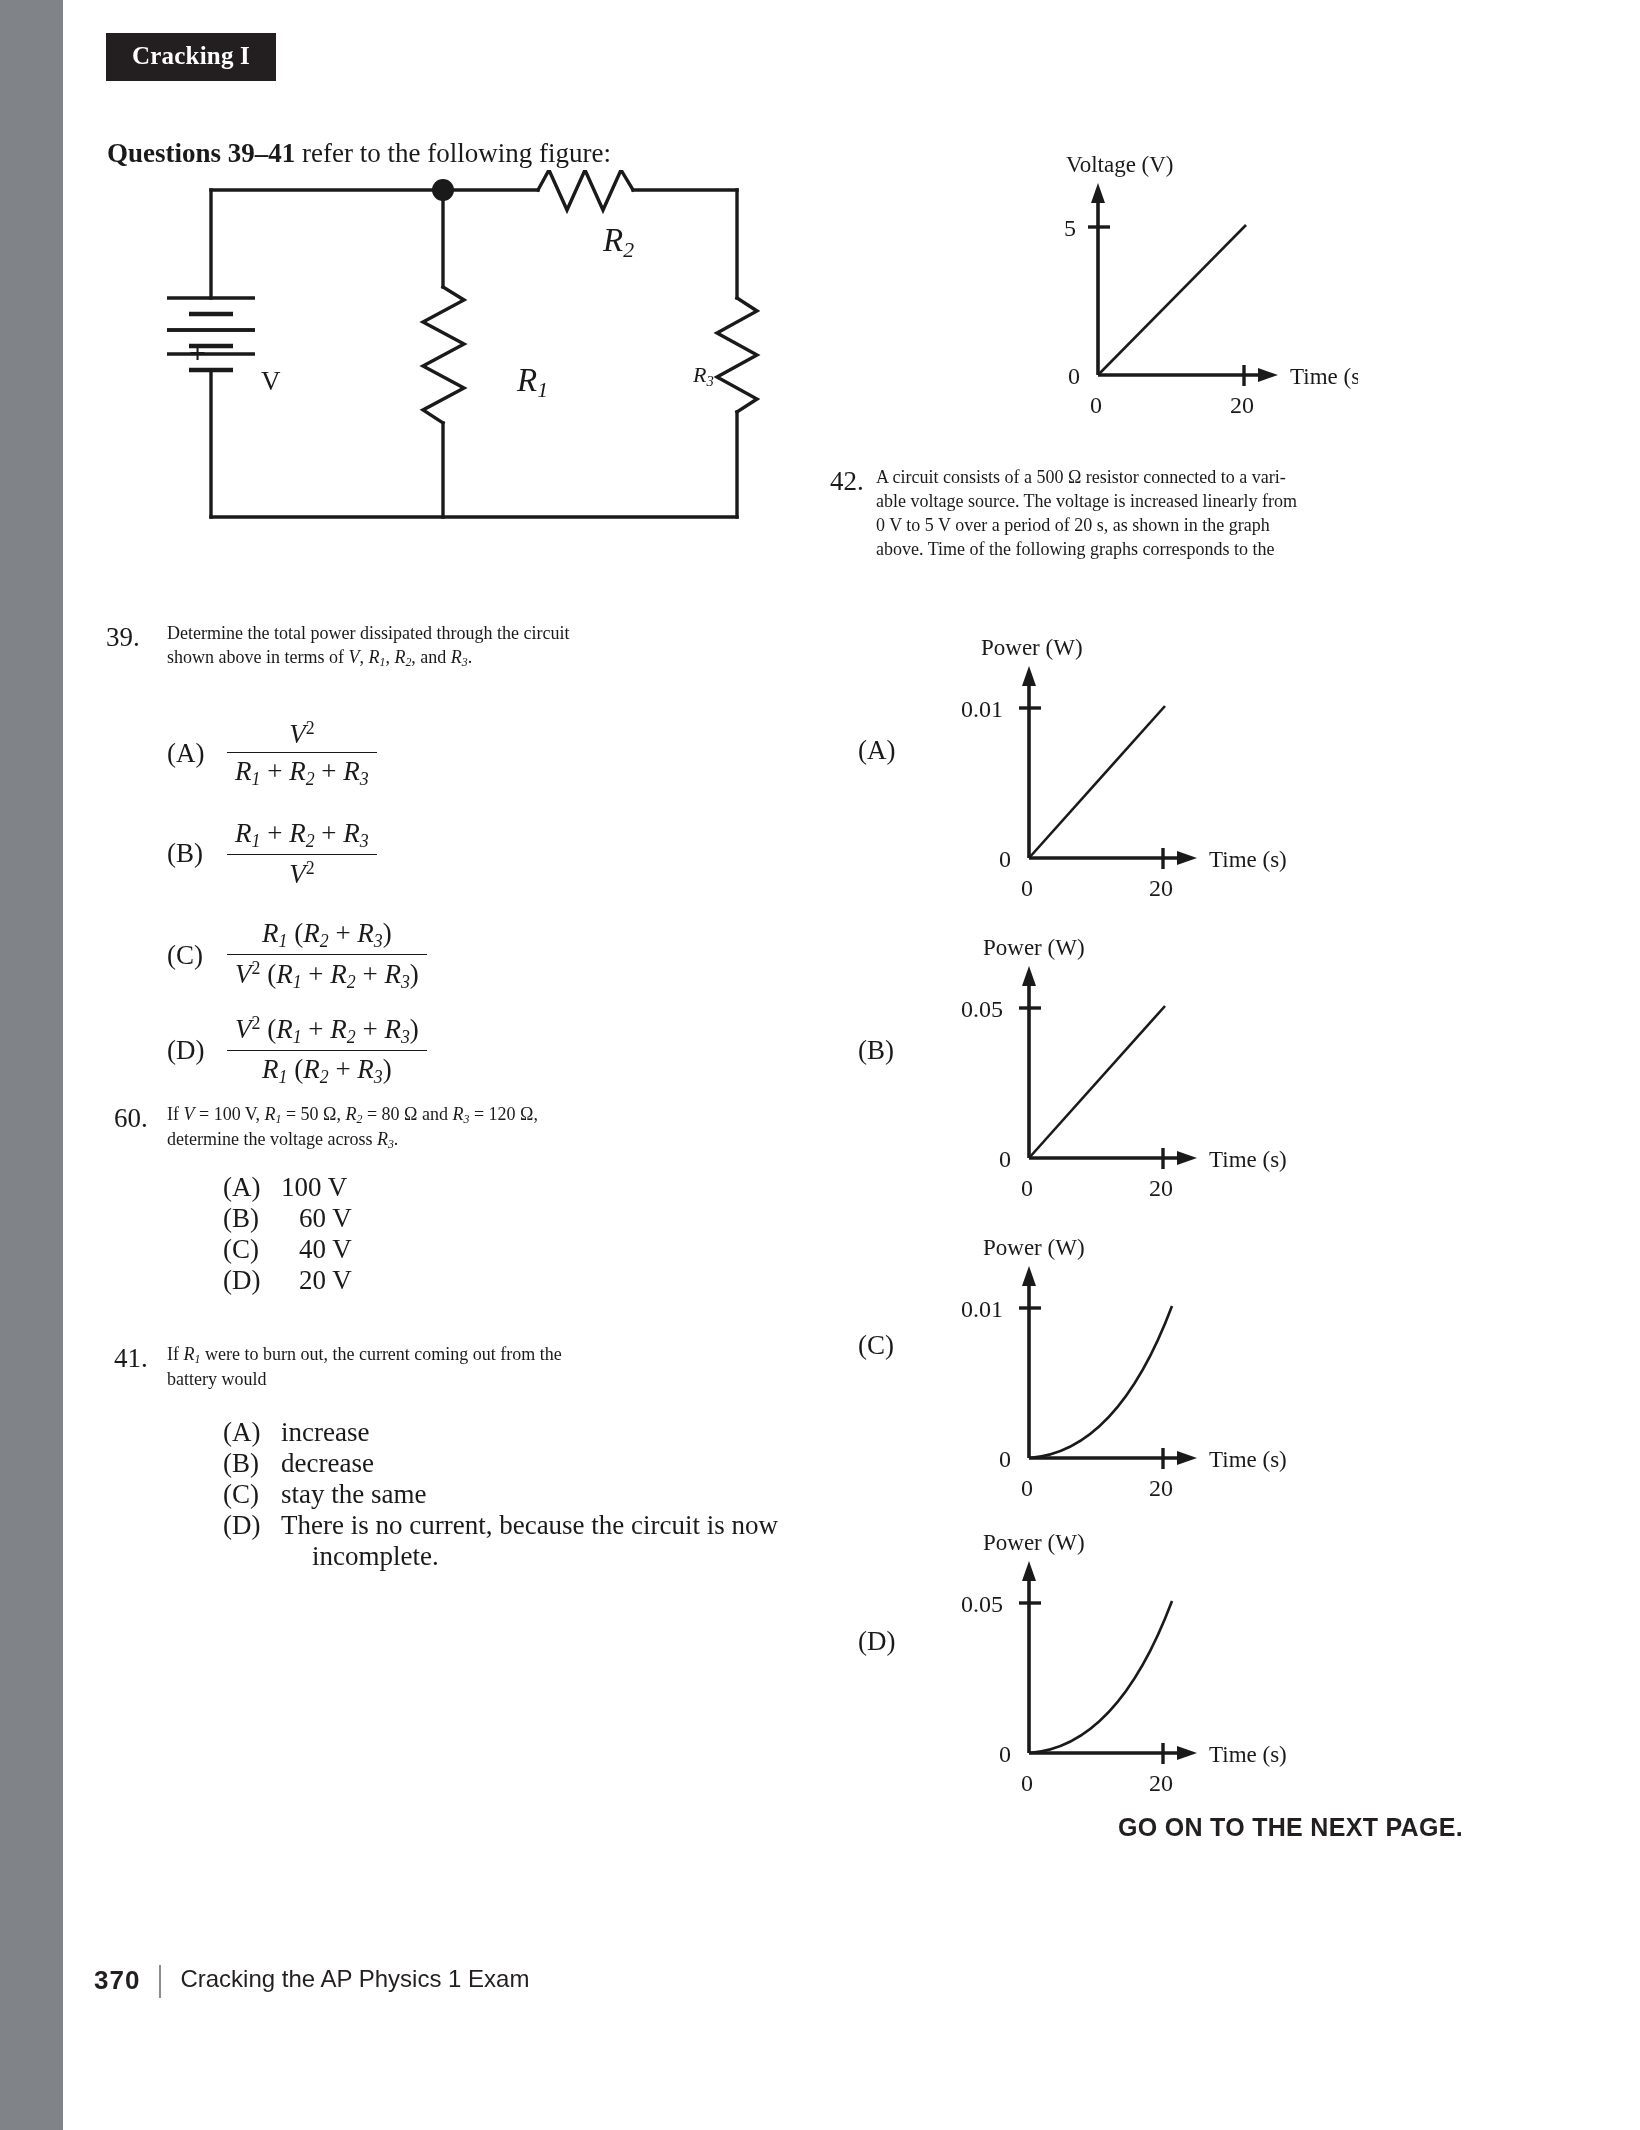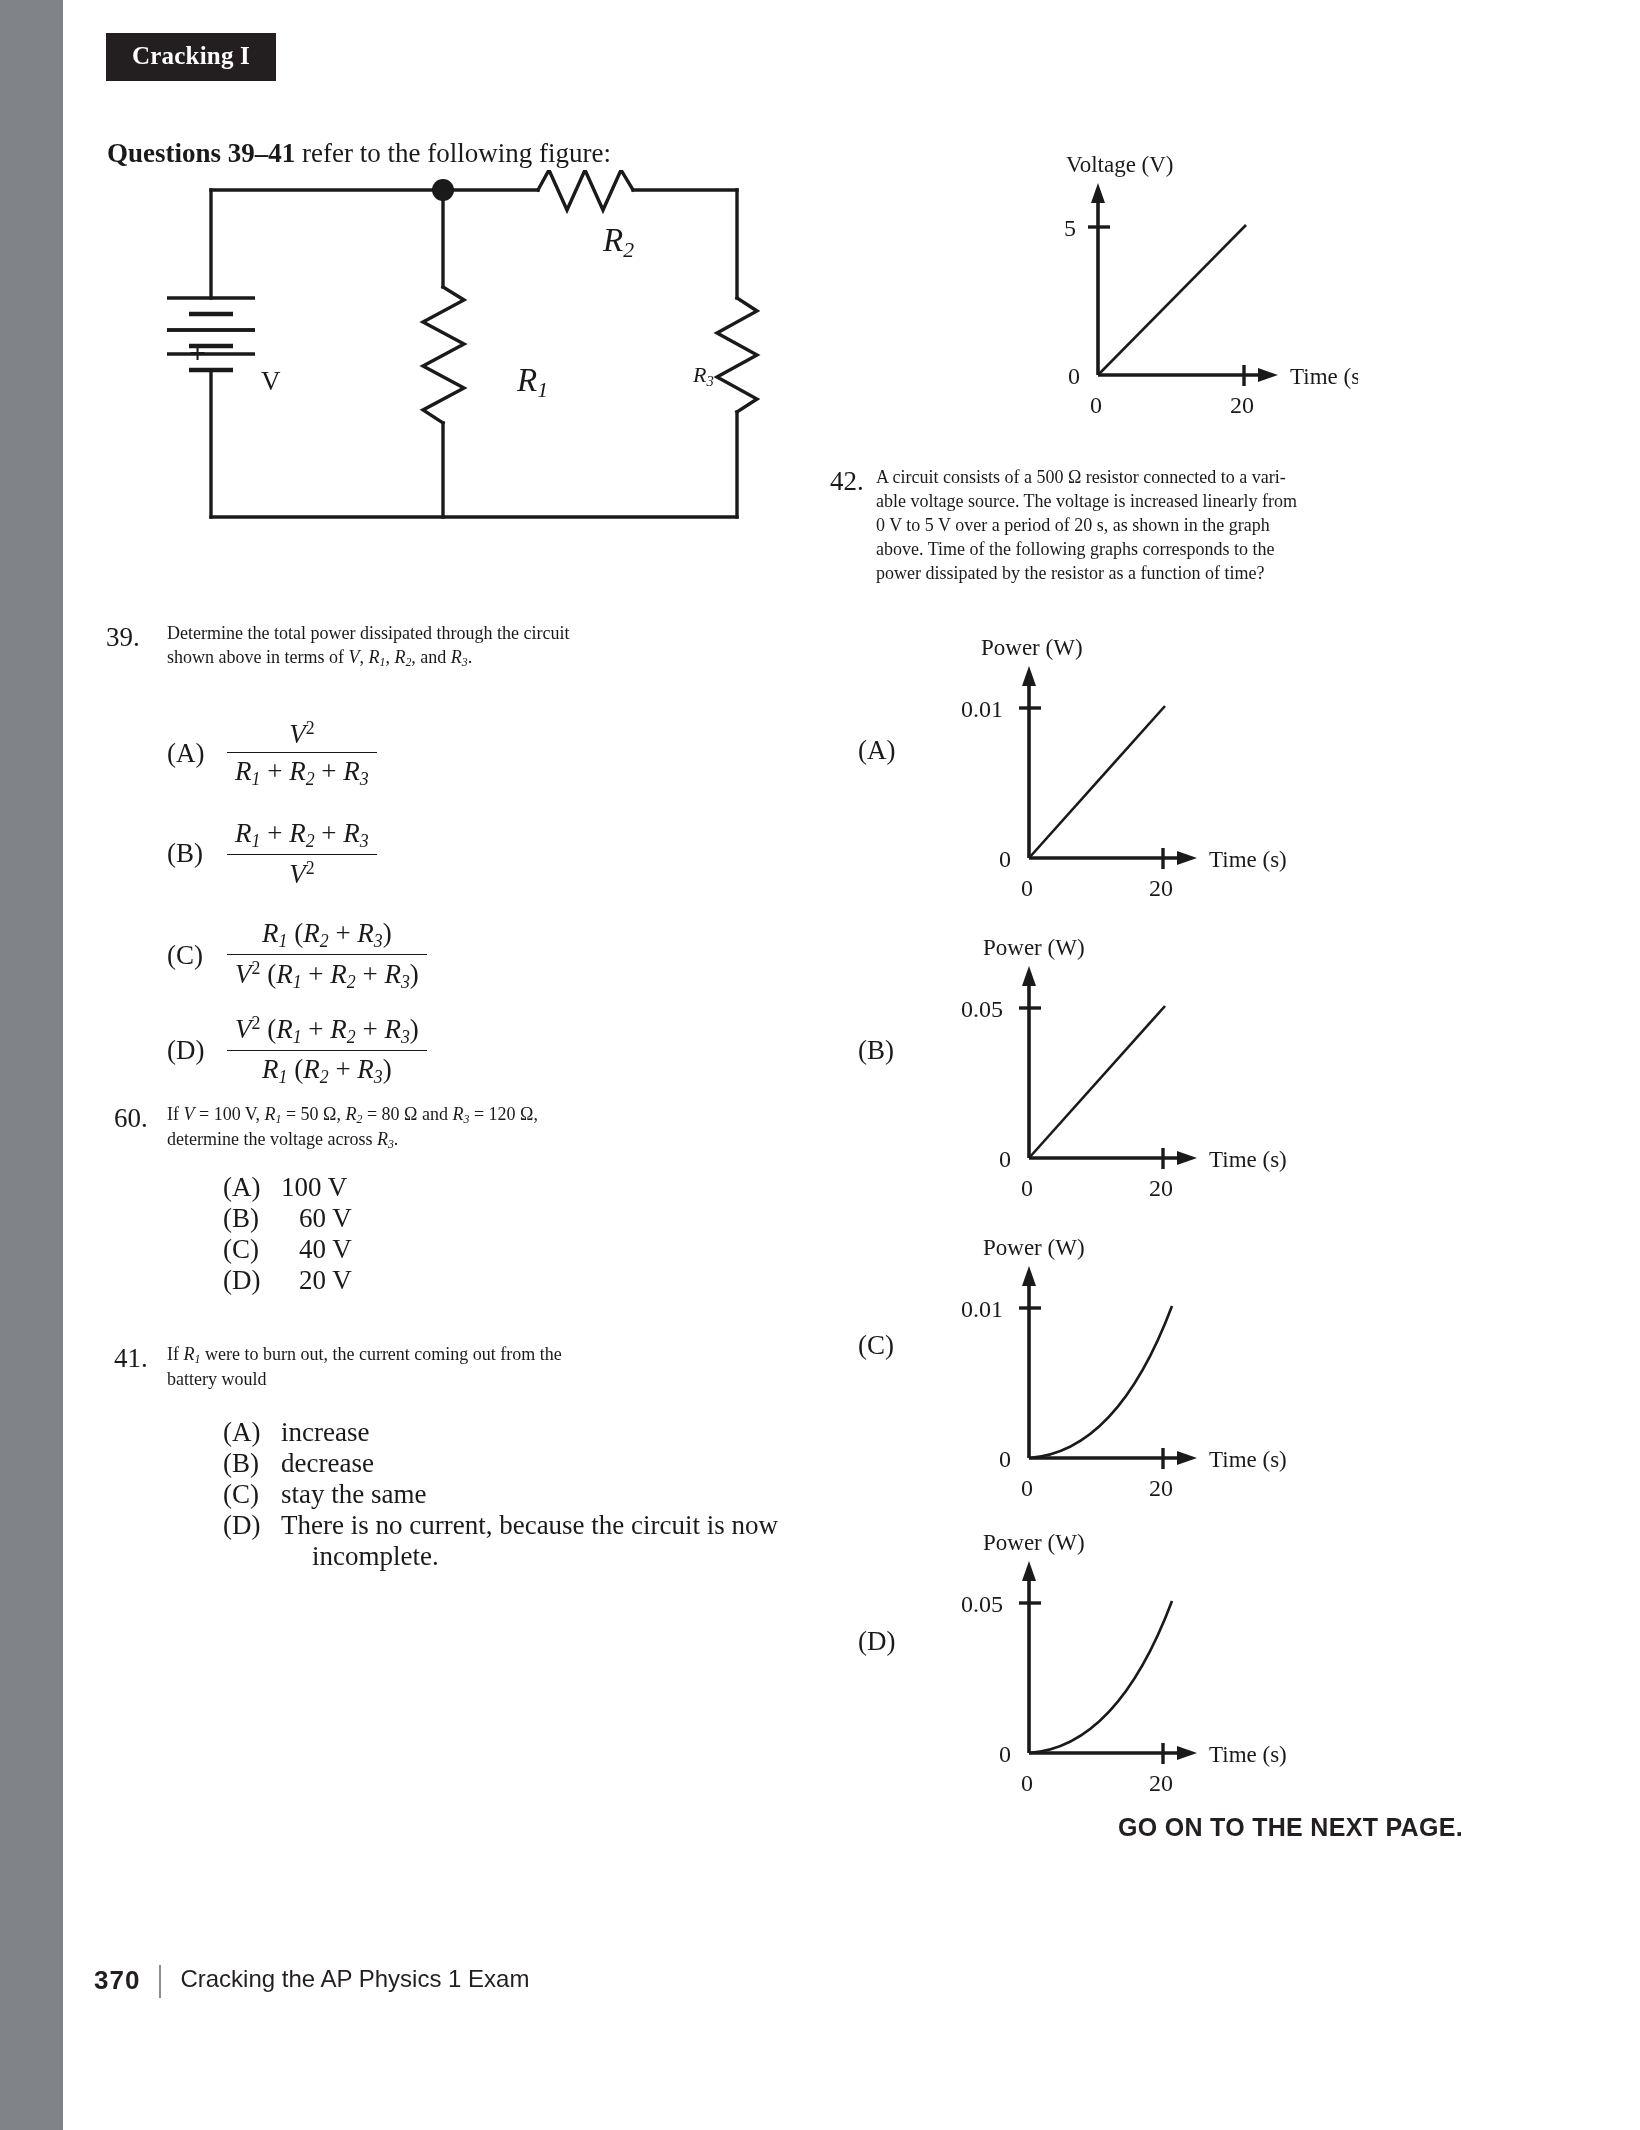--- a/index.html
+++ b/index.html
@@ -160,21 +160,20 @@
       <text x="292" y="239" font-family="Liberation Serif, serif" font-size="23" fill="#1a1a1a">Time (s)</text>
     </svg>
   </div>
 
   <div class="qnum" style="left:767px; top:466px;">42.</div>
   <div class="qbody" style="left:813px; top:466px; width:630px;">
     <div>A circuit consists of a 500 Ω resistor connected to a vari-</div>
     <div>able voltage source. The voltage is increased linearly from</div>
     <div>0 V to 5 V over a period of 20 s, as shown in the graph</div>
     <div>above. Time of the following graphs corresponds to the</div>
-    <div>power dissipated by the resistor as a function of time?</div>
   </div>
 
   <div class="qnum" style="left:43px; top:622px;">39.</div>
   <div class="qbody" style="left:104px; top:622px; width:620px;">
     <div>Determine the total power dissipated through the circuit</div>
     <div>
       <span>shown above in terms of </span><span><i class="v">V</i>, <i class="r">R</i><sub>1</sub>, <i class="r">R</i><sub>2</sub>, and <i class="r">R</i><sub>3</sub>.</span>
     </div>
   </div>
 

